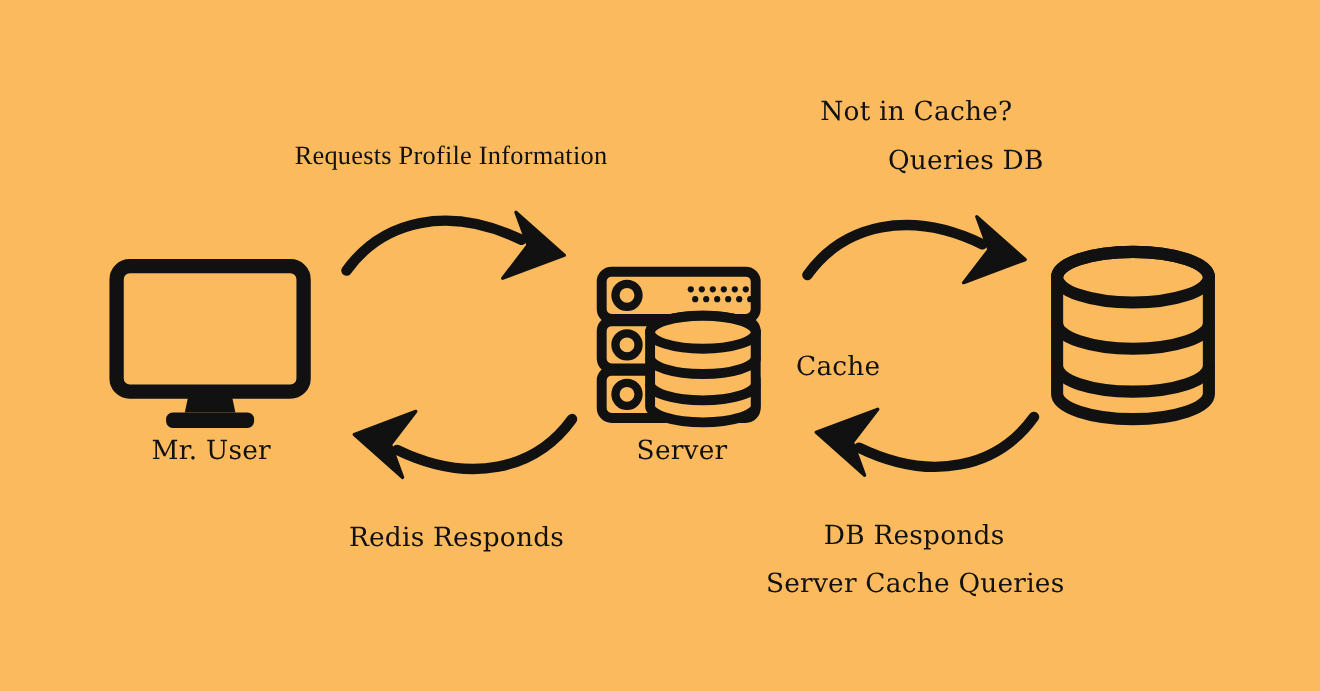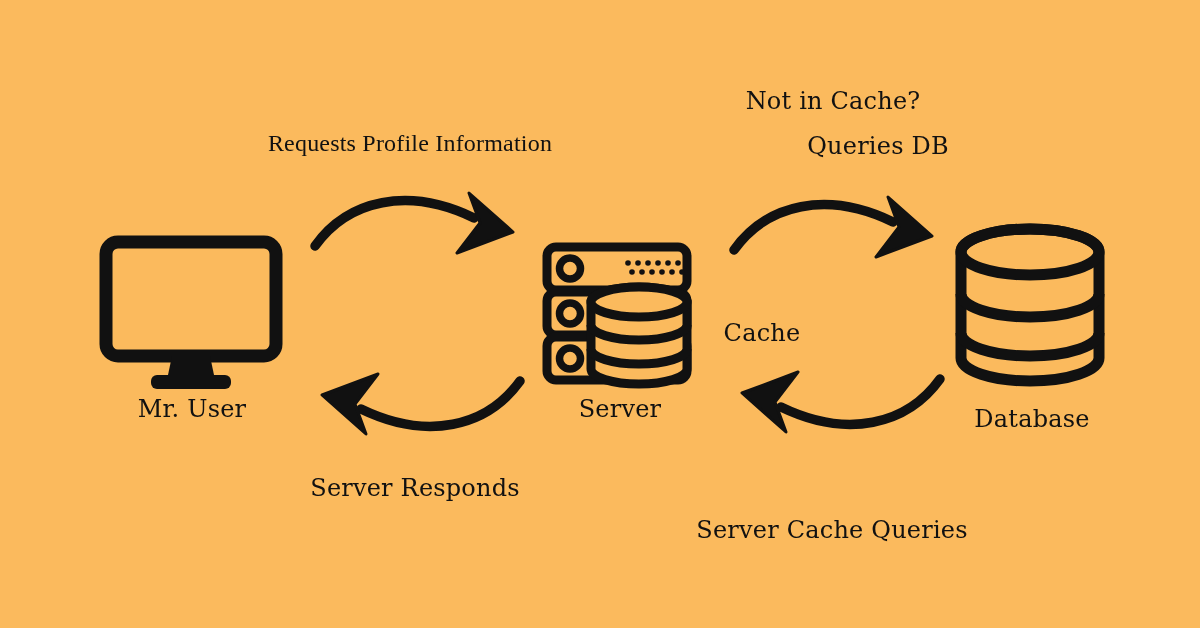--- a/index.html
+++ b/index.html
@@ -43,27 +43,27 @@
       <g id="curved-arrow">
         <path d="M 7,60 C 40,14 100,0 166,32" fill="none" stroke="currentColor" stroke-width="9.5" stroke-linecap="round"></path>
         <path d="M 205,46 L 161,7 L 172,37 L 149,67 Z" fill="currentColor" stroke="currentColor" stroke-width="3" stroke-linejoin="round"></path>
       </g>
     </defs>
   </svg>
 
   <div class="lbl" id="lbl-requests">Requests Profile Information</div>
   <div class="lbl" id="lbl-notincache">Not in Cache?</div>
   <div class="lbl" id="lbl-queriesdb">Queries DB</div>
-  <div class="lbl" id="lbl-serverresponds">Server Responds</div>
+  <div class="lbl" id="lbl-serverresponds">Redis Responds</div>
+  <div class="lbl" id="lbl-dbresponds">DB Responds</div>
   <div class="lbl" id="lbl-servercache">Server Cache Queries</div>
 
   <div class="lbl" id="lbl-server">Server</div>
   <div class="lbl" id="lbl-mruser">Mr. User</div>
   <div class="lbl" id="lbl-redis">Cache</div>
-  <div class="lbl" id="lbl-database">Database</div>
 
   <div class="icon-box" id="icon-user">
     <svg width="190" height="158" viewBox="0 0 190 158">
       <rect x="10" y="9" width="170" height="114" rx="12" fill="none" stroke="currentColor" stroke-width="13"></rect>
       <polygon points="76,123 114,123 118,142 72,142" fill="currentColor"></polygon>
       <rect x="55" y="142" width="80" height="14" rx="6" fill="currentColor"></rect>
     </svg>
   </div>
 
   <div class="icon-box" id="icon-server">

